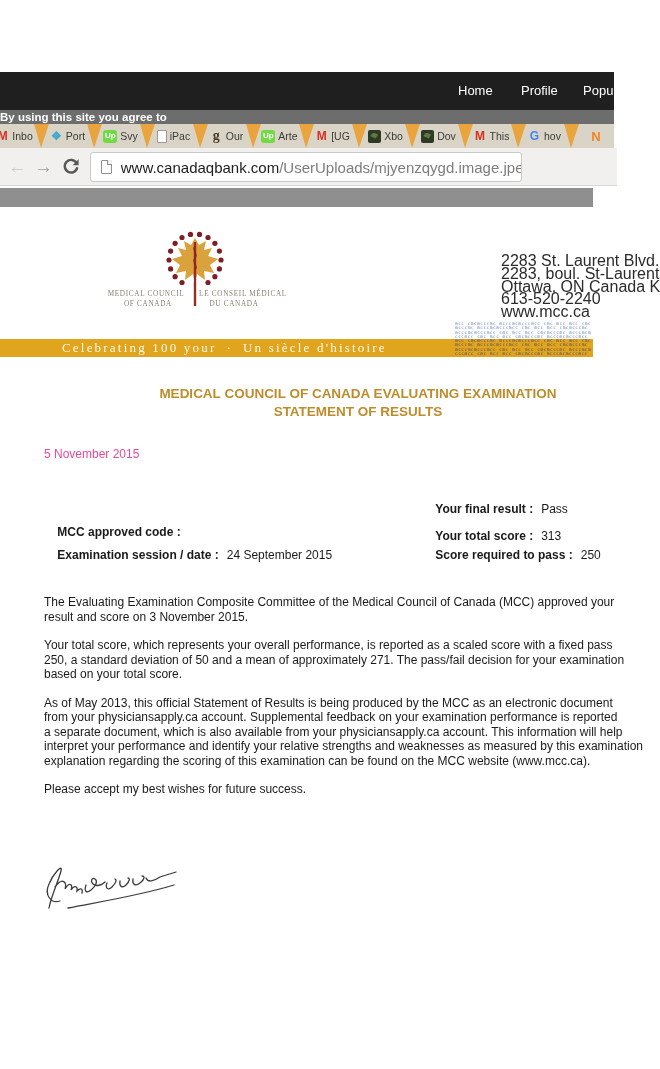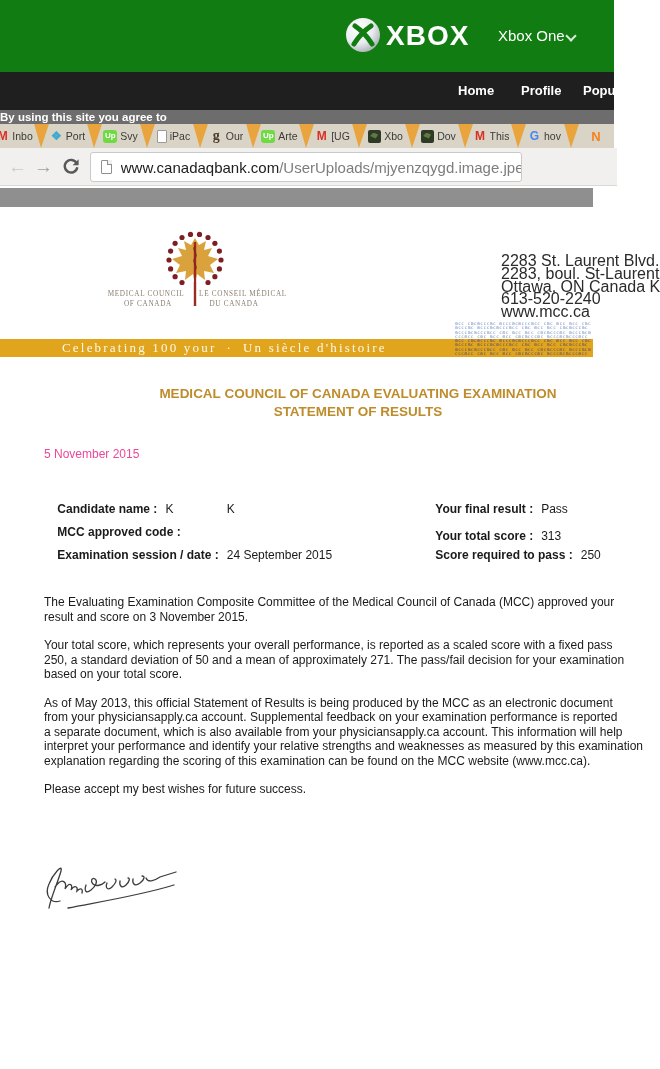--- a/index.html
+++ b/index.html
@@ -12,21 +12,21 @@
 
   #xbox-banner { position:absolute; top:0; left:0; width:614px; height:72px; background:#117C11; }
   #xbox-sphere { position:absolute; left:345px; top:17px; width:36px; height:36px; }
   #xbox-wordmark { position:absolute; left:386px; top:20px; color:#fff; font-size:28px;
                    font-weight:bold; letter-spacing:1px; }
   #xbox-one { position:absolute; left:498px; top:27px; color:#fff; font-size:15px; }
   #xbox-chevron { position:absolute; left:567px; top:32px; width:8px; height:8px;
                   border-right:2px solid #d9ead9; border-bottom:2px solid #d9ead9;
                   transform:rotate(45deg); }
 
-  #navbar { position:absolute; top:72px; left:0; width:614px; height:38px; background:#1f1f1f;font-weight:bold; }
+  #navbar { position:absolute; top:72px; left:0; width:614px; height:38px; background:#1f1f1f; }
   .nav-item { position:absolute; top:11px; color:#fff; font-size:13px; white-space:nowrap; }
 
   #strip1 { position:absolute; top:110px; left:0; width:614px; height:14px; background:#6d6d6d; }
   #notice { position:absolute; top:111px; right:0; width:614px; color:#fff;
             font-size:11.5px; font-weight:bold; white-space:nowrap; }
 
   #tabrow { position:absolute; top:124px; left:-12px; width:640px; height:24px;
             background:#EAA43E; display:flex; }
   .tab { width:53px; height:24px; flex:none; background:#DAD4C6;
          clip-path:polygon(15% 0, 87% 0, 100% 100%, 0 100%);
@@ -104,36 +104,20 @@
   #signature { position:absolute; left:36px; top:650px; }
 
   #signer { position:absolute; left:44px; top:710px; height:38px; overflow:hidden;
             font-size:13px; line-height:14px; color:#1a1a1a; }
 </style>
 </head>
 <body>
 
 <div id="chrome">
 
-  <div id="xbox-banner">
-    <svg id="xbox-sphere" viewBox="0 0 36 36">
-      <defs>
-        <radialGradient id="sph" cx="35%" cy="30%" r="75%">
-          <stop offset="0%" stop-color="#ffffff"></stop>
-          <stop offset="60%" stop-color="#e9edef"></stop>
-          <stop offset="100%" stop-color="#aab1b6"></stop>
-        </radialGradient>
-      </defs>
-      <circle cx="18" cy="18" r="17" fill="url(#sph)"></circle>
-      <path d="M10,9 C16,13 22,19 27,27 M26,9 C20,13 14,19 9,27" stroke="#117C11" stroke-width="5" fill="none" stroke-linecap="round"></path>
-    </svg>
-    <div id="xbox-wordmark">XBOX</div>
-    <div id="xbox-one">Xbox One</div>
-    <div id="xbox-chevron"></div>
-  </div>
 
   <div id="navbar">
     <span class="nav-item" style="left:458px">Home</span>
     <span class="nav-item" style="left:521px">Profile</span>
     <span class="nav-item" style="left:583px">Popular</span>
   </div>
 
   <div id="strip1"></div>
   <div id="notice">By using this site you agree to</div>
 
@@ -258,23 +242,20 @@
     <div class="pattern-half" id="pattern-bottom">mcc cmcmcccmc mcccmcmcccmcc cmc mcc mcc cmcmcccmc mcccmcmcccmcc cmc mcc mcc cmcmcccmc mcccmcmcccmcc cmc mcc mcc cmcmcccmc mcccmcmcccmcc cmc mcc mcc cmcmcccmc mcccmcmcccmcc cmc mcc mcc cmcmcccmc mcccmcmcccmcc cmc mcc mcc cmcmcccmc mcccmcmcccmcc cmc mcc mcc cmcmcccmc mcccmcmcccmcc cmc mcc mcc cmcmcccmc mcccmcmcccmcc cmc mcc mcc cmcmcccmc mcccmcmcccmcc cmc mcc mcc cmcmcccmc mcccmcmcccmcc cmc mcc mcc cmcmcccmc mcccmcmcccmcc cmc mcc mcc cmcmcccmc mcccmcmcccmcc cmc mcc mcc cmcmcccmc mcccmcmcccmcc cmc mcc mcc cmcmcccmc mcccmcmcccmcc cmc mcc mcc cmcmcccmc mcccmcmcccmcc cmc mcc mcc cmcmcccmc mcccmcmcccmcc cmc mcc mcc cmcmcccmc mcccmcmcccmcc cmc mcc mcc cmcmcccmc mcccmcmcccmcc cmc mcc mcc cmcmcccmc mcccmcmcccmcc cmc mcc mcc cmcmcccmc mcccmcmcccmcc cmc mcc mcc cmcmcccmc mcccmcmcccmcc cmc mcc mcc cmcmcccmc mcccmcmcccmcc cmc mcc mcc cmcmcccmc mcccmcmcccmcc cmc mcc mcc cmcmcccmc mcccmcmcccmcc cmc mcc mcc cmcmcccmc mcccmcmcccmcc cmc mcc mcc cmcmcccmc mcccmcmcccmcc cmc mcc mcc cmcmcccmc mcccmcmcccmcc cmc mcc mcc cmcmcccmc mcccmcmcccmcc cmc mcc mcc cmcmcccmc mcccmcmcccmcc cmc mcc mcc cmcmcccmc mcccmcmcccmcc cmc mcc mcc cmcmcccmc mcccmcmcccmcc cmc mcc mcc cmcmcccmc mcccmcmcccmcc cmc mcc mcc cmcmcccmc mcccmcmcccmcc cmc mcc mcc cmcmcccmc mcccmcmcccmcc cmc mcc mcc cmcmcccmc mcccmcmcccmcc cmc mcc mcc cmcmcccmc mcccmcmcccmcc cmc mcc mcc cmcmcccmc mcccmcmcccmcc cmc mcc mcc cmcmcccmc mcccmcmcccmcc cmc mcc mcc cmcmcccmc mcccmcmcccmcc cmc mcc </div>
   </div>
 
   <div id="doc-title">
     <div>MEDICAL COUNCIL OF CANADA EVALUATING EXAMINATION</div>
     <div>STATEMENT OF RESULTS</div>
   </div>
 
   <div id="doc-date">5 November 2015</div>
 
-  <div class="field-row fl-0">
-    <span class="field-label">Candidate name :</span><span class="field-value">K                K</span>
-  </div>
   <div class="field-row fl-1">
     <span class="field-label">MCC approved code :</span><span class="field-value"></span>
   </div>
   <div class="field-row fl-2">
     <span class="field-label">Examination session / date :</span><span class="field-value">24 September 2015</span>
   </div>
   <div class="field-row fr-0">
     <span class="field-label">Your final result :</span><span class="field-value">Pass</span>
   </div>
   <div class="field-row fr-1">

